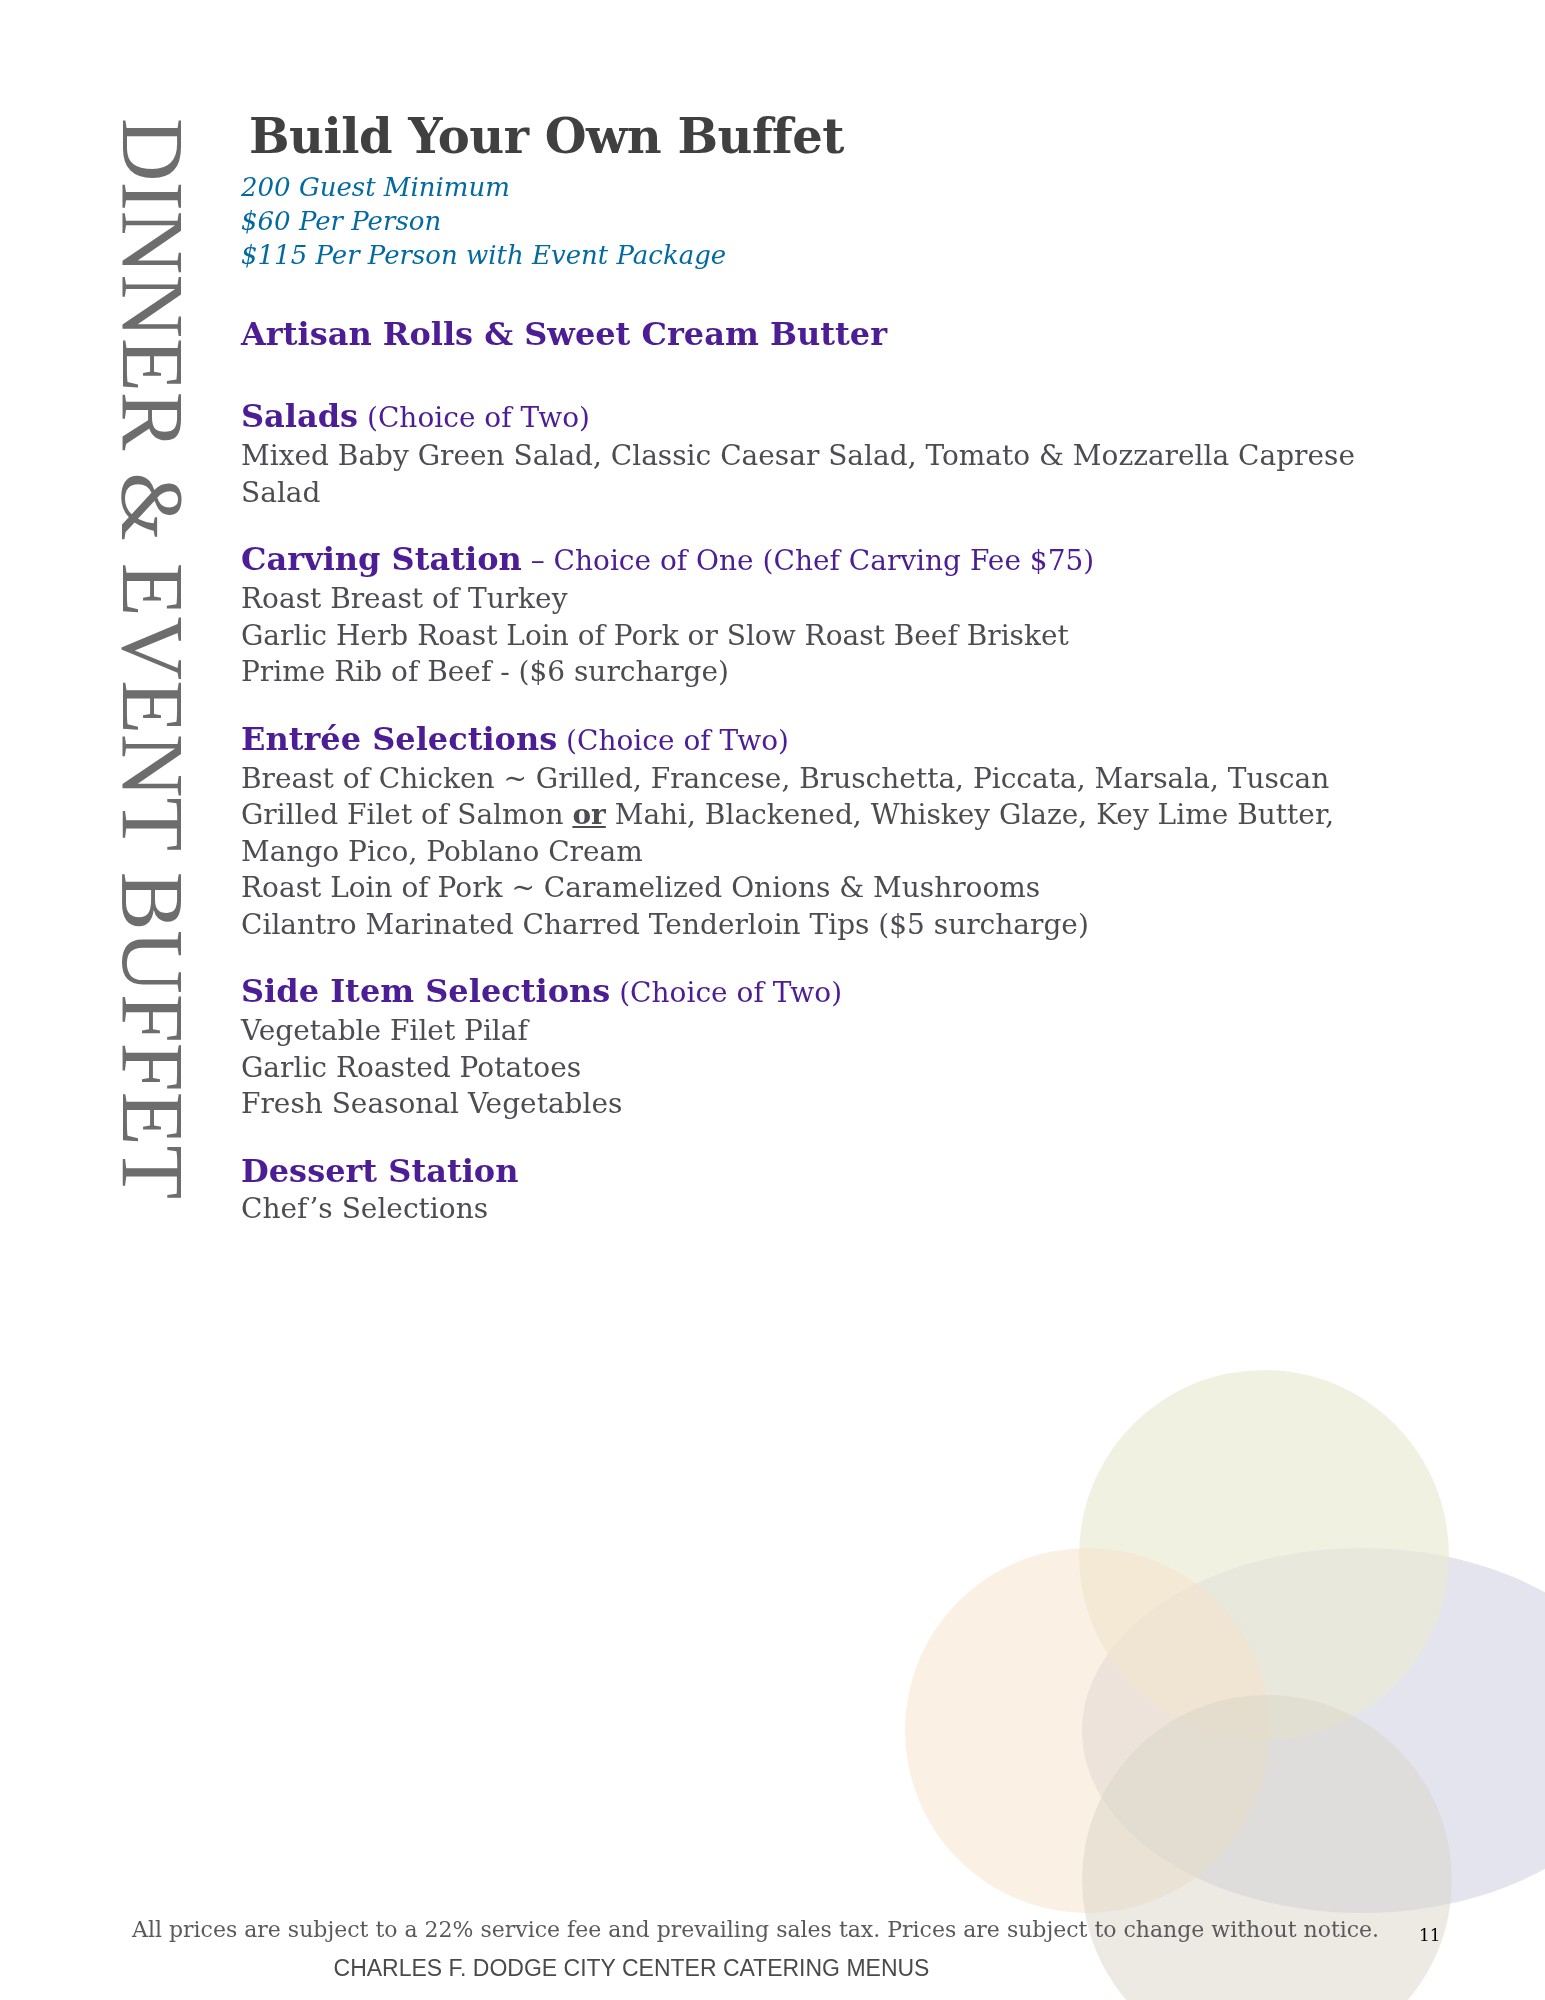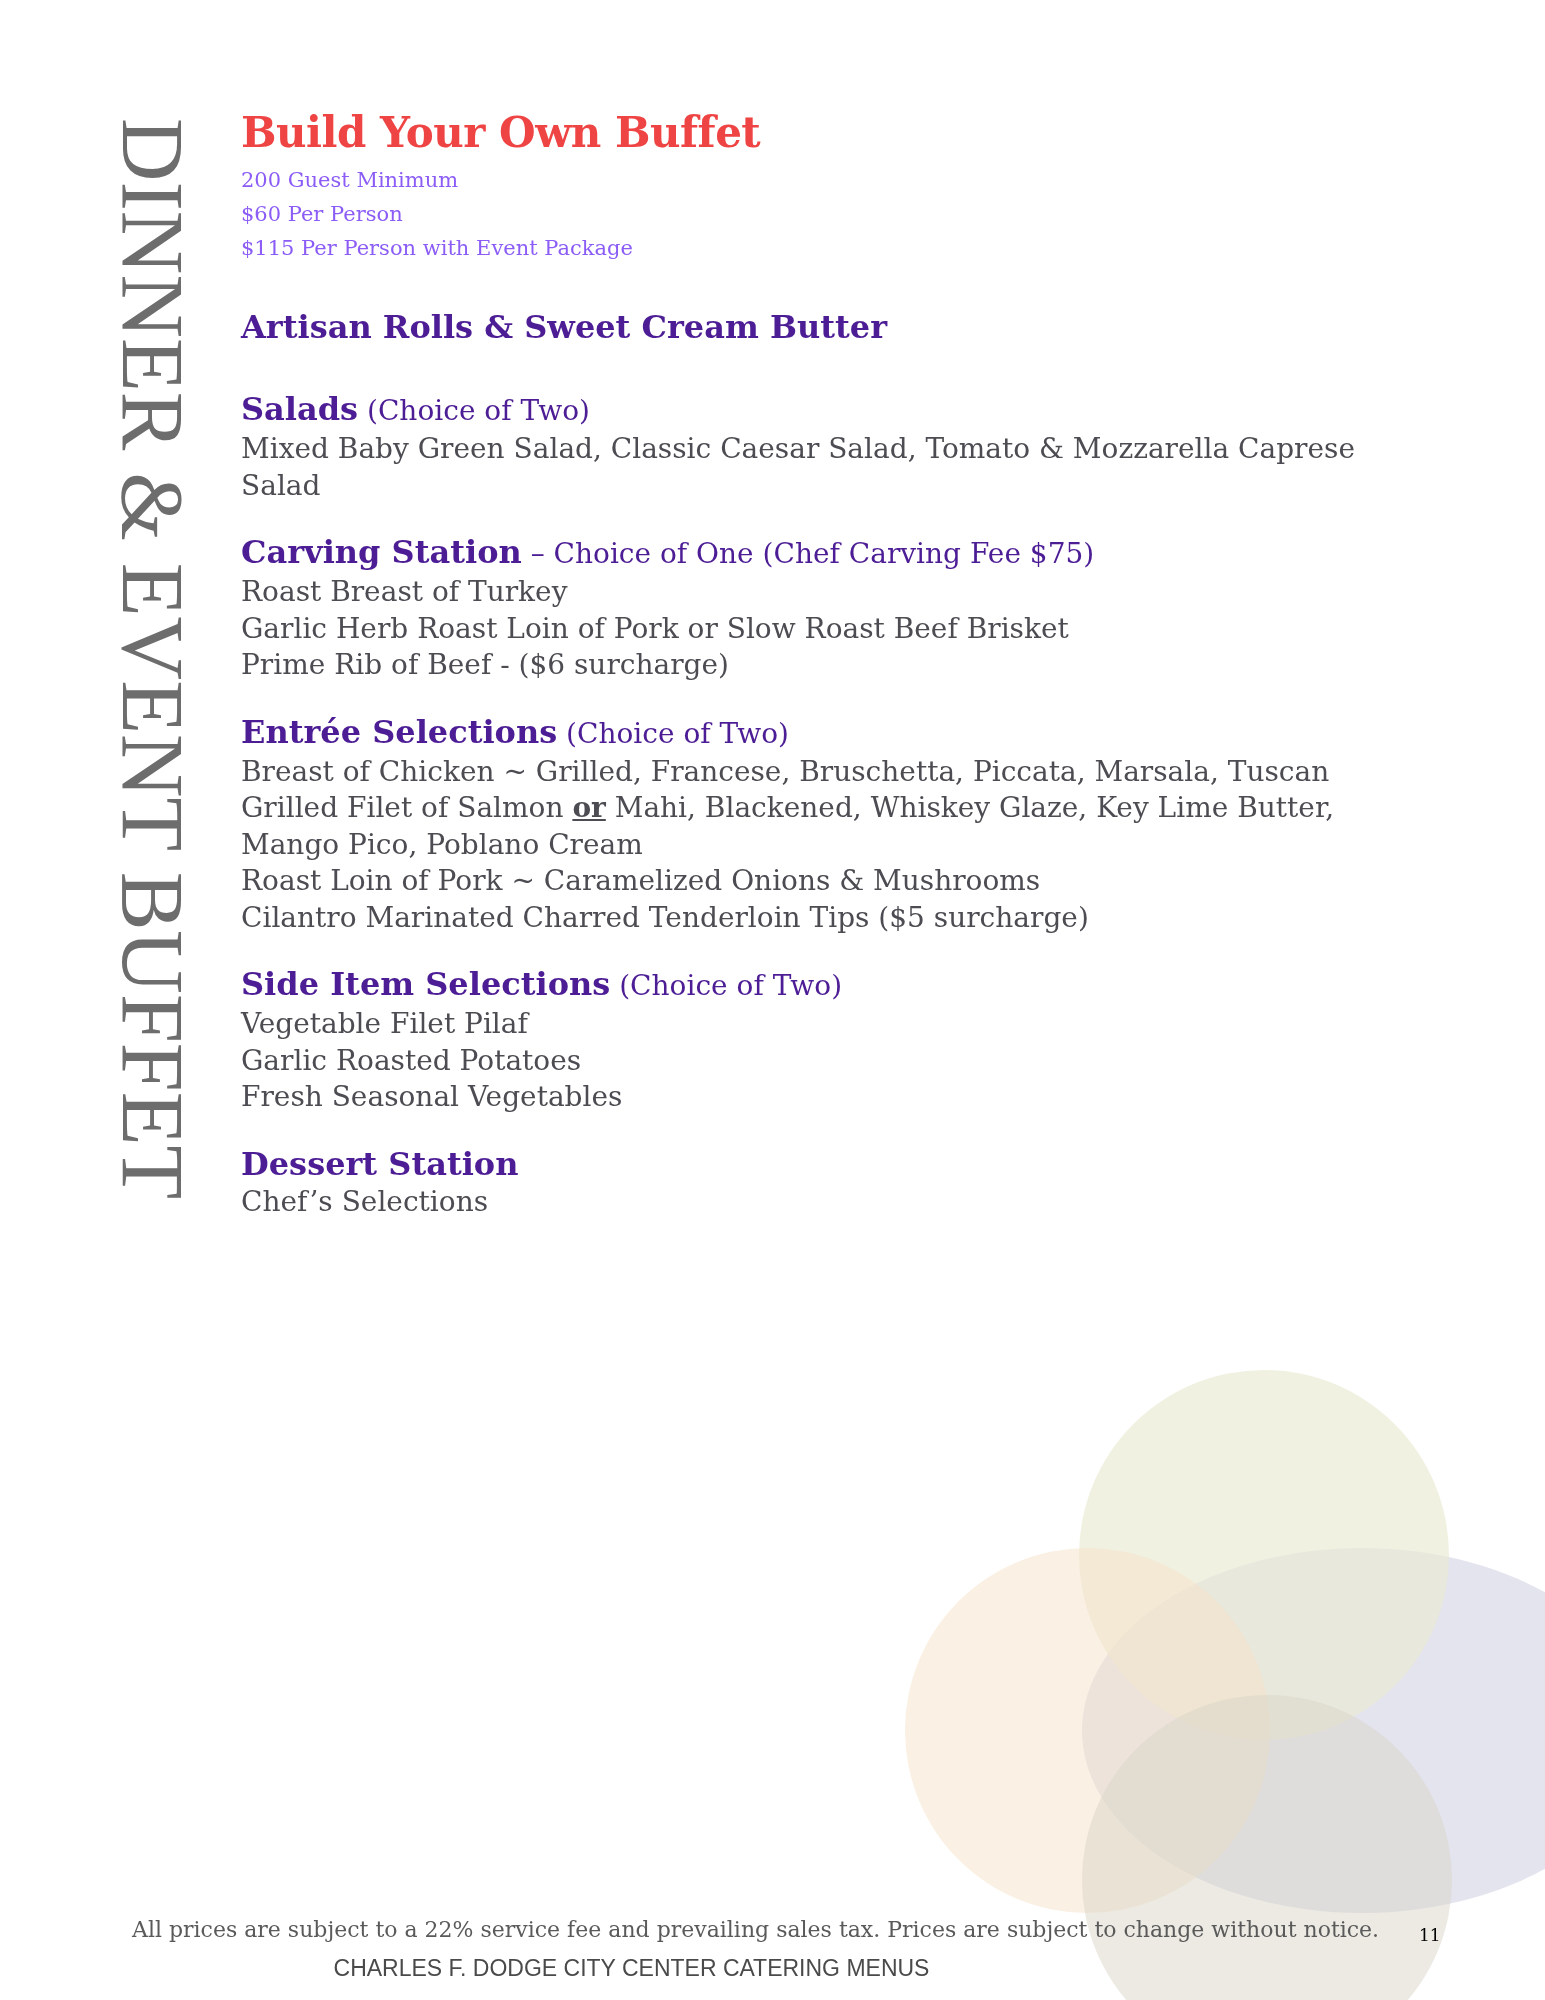--- a/index.html
+++ b/index.html
@@ -16,22 +16,22 @@
     .c-right { left: 1082px; top: 1548px; width: 560px; height: 365px; background: rgba(210,210,228,0.6); }
     .c-bottom { left: 1082px; top: 1695px; width: 370px; height: 370px; background: rgba(218,214,200,0.5); }
     .side-title {
       position: absolute; left: 108px; top: 118px;
       writing-mode: vertical-rl;
       font-family: "Liberation Serif", "DejaVu Serif", serif;
       font-size: 88px; letter-spacing: 0px; color: #6d6d6d;
       line-height: 1; white-space: nowrap;
     }
     .content { position: absolute; left: 241px; top: 108px; width: 1200px; }
-    .title { font-size: 42px; font-weight: bold; color: #ef4444; margin: 0 0 6px 0; letter-spacing: -0.5px; }
-    .meta-line { font-size: 21px; line-height: 34px; color: #8b5cf6; }
+    .title { font-size: 48px; font-weight: bold; color: #404040; margin: 0 0 6px 8px; letter-spacing: -0.5px; }
+    .meta-line { font-size: 26px; line-height: 34px; color: #0369a1; font-style: italic; }
     .section { margin-top: 38px; }
     .sec-head { font-size: 32px; line-height: 40px; color: #4c1d95; }
     .sec-head b { font-weight: bold; }
     .sec-note { font-size: 28px; font-weight: normal; }
     .item { font-size: 28px; line-height: 36.5px; color: #4c4c52; }
     .or { font-weight: bold; text-decoration: underline; }
     .gap-s { margin-top: 42px; }
     .gap-m { margin-top: 28px; }
     .footer-note {
       position: absolute; left: 132px; top: 1917px;

